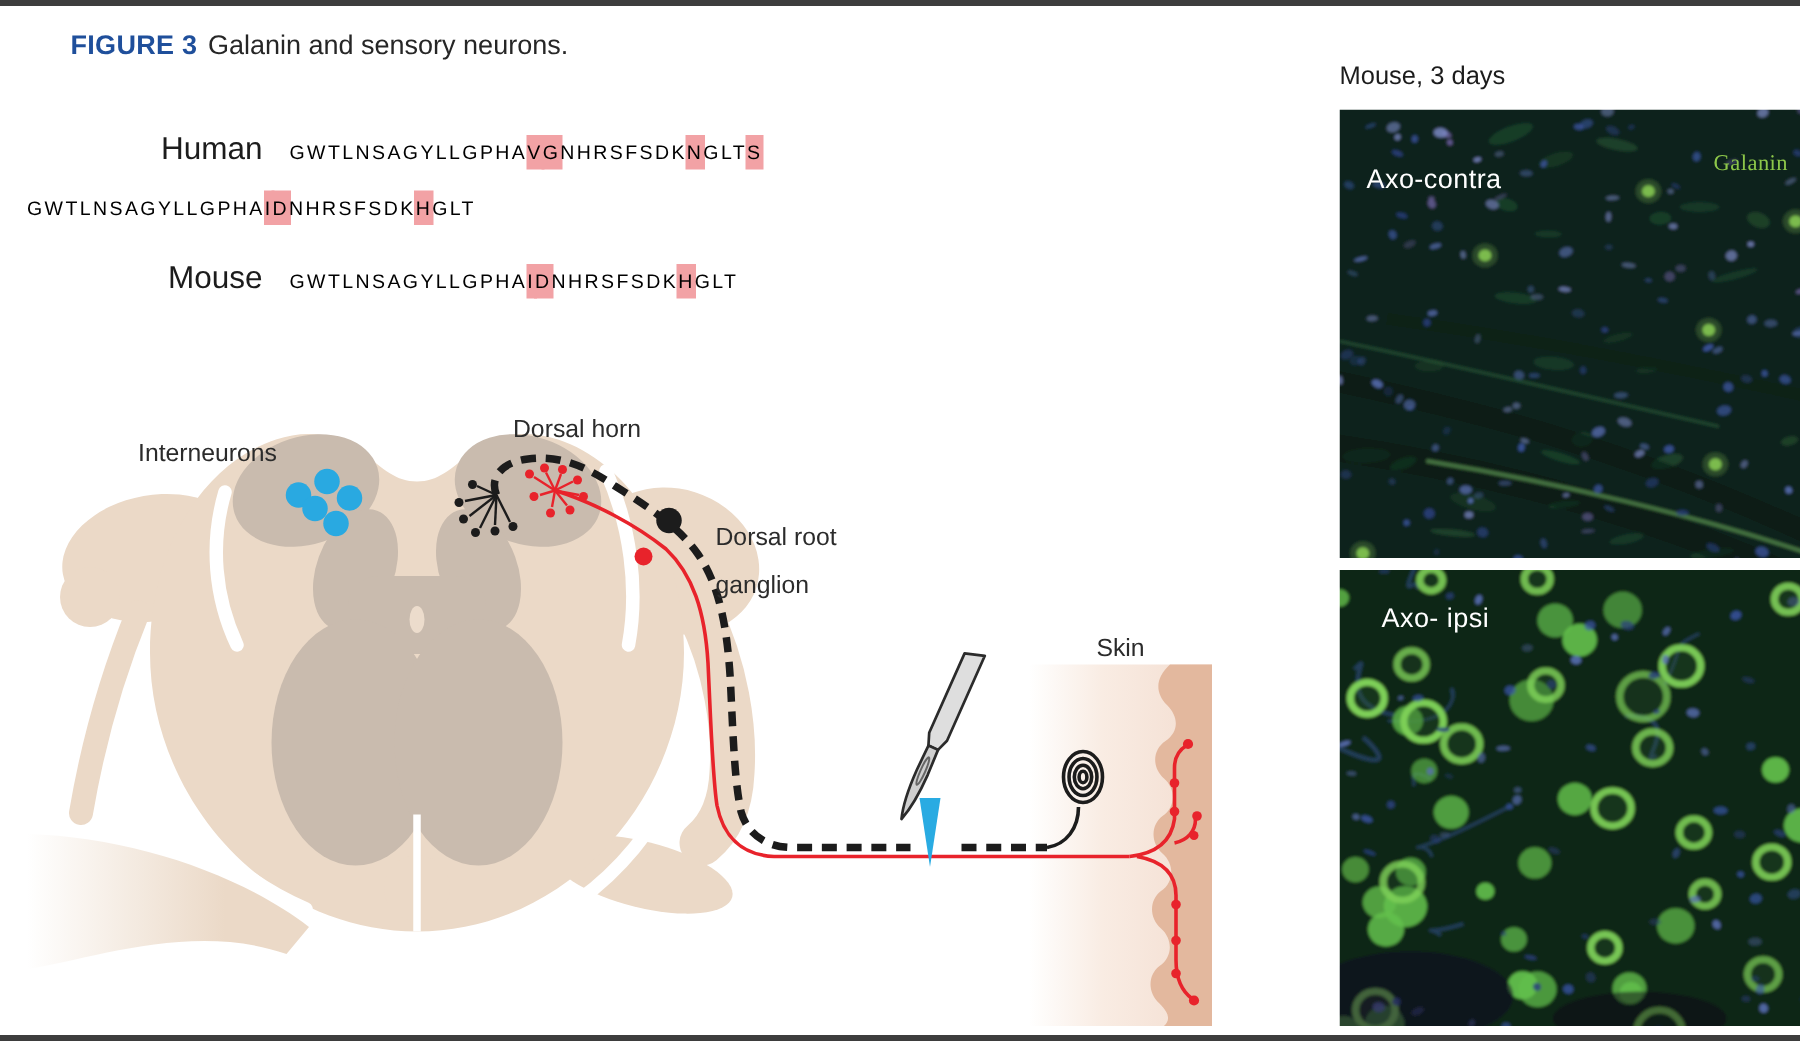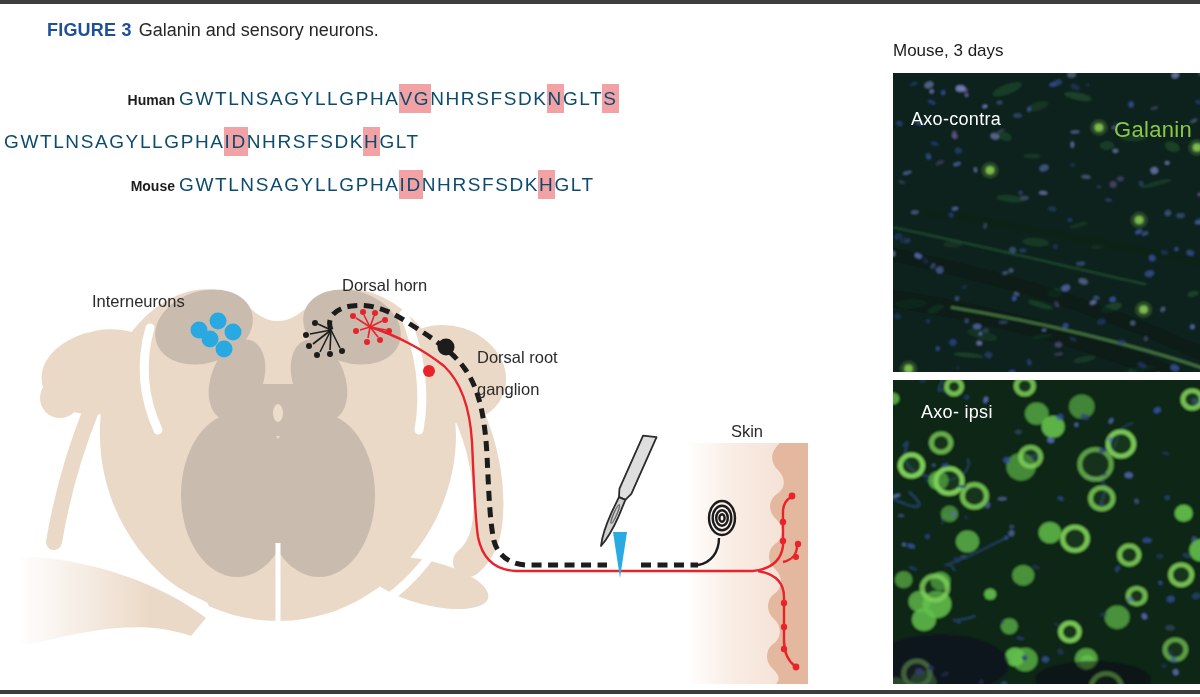--- a/index.html
+++ b/index.html
@@ -8,36 +8,36 @@
   .rule{position:absolute;left:0;width:1200px;background:#3d3d3d;}
   .rule-top{top:0;height:4px;}
   .rule-bottom{top:690px;height:4px;}
 
   .fig-title{position:absolute;left:13px;top:20px;font-size:18px;white-space:nowrap;margin-left:34px;}
   .fig-title .lab{font-weight:bold;color:var(--c-title,#1f4f9b);letter-spacing:.2px;}
   .fig-title .cap{color:#262626;margin-left:7px;}
 
   .alignment{position:absolute;left:0;top:88px;}
   .seq-row{display:flex;align-items:baseline;height:26px;margin-bottom:17px;}
-  .seq-label{display:inline-block;width:175px;text-align:right;font-weight:bold;
-             font-size:14px;color:#1c1c1c;}
-  .seq-chars{margin-left:4px;font-size:19px;letter-spacing:1.6px;color:#0c4a6e;white-space:nowrap;}
+  .seq-label{display:inline-block;width:175px;text-align:right;font-weight:normal;
+             font-size:21px;color:#1c1c1c;}
+  .seq-chars{margin-left:18px;font-size:13px;letter-spacing:1.6px;color:#000000;white-space:nowrap;}
   .seq-chars span{position:relative;}
   .seq-chars span.hl{background:var(--c-highlight,#f2a2a5);padding:4px 1px;margin:0 -1px;}
 
   .diagram-svg{position:absolute;left:0;top:237px;}
 
   .micro-header{position:absolute;left:893px;top:41px;font-size:17px;color:#1c1c1c;}
   .panel{position:absolute;left:893px;width:316px;overflow:hidden;text-align:center;}
   .panel-1{top:73px;height:299px;}
   .panel-2{top:380px;height:304px;}
   .panel svg{display:block;width:100%;height:100%;}
   .panel .plabel{position:absolute;left:18px;top:36px;color:#fff;font-size:18px;letter-spacing:.3px;}
   .panel-2 .plabel{top:22px;margin-left:10px;}
-  .panel .ptag{position:absolute;right:17px;top:44px;font-size:22px;letter-spacing:.3px;}
+  .panel .ptag{position:absolute;right:17px;top:28px;font-size:15px;letter-spacing:.3px;font-family:Liberation Serif, serif;}
 </style>
 </head>
 <body>
 
 <div class="page">
 
   <div class="rule rule-top"></div>
 
   <div class="fig-title">
     <span class="lab" style="color: rgb(31, 79, 155);">FIGURE 3</span><span class="cap">Galanin and sensory neurons.</span>

